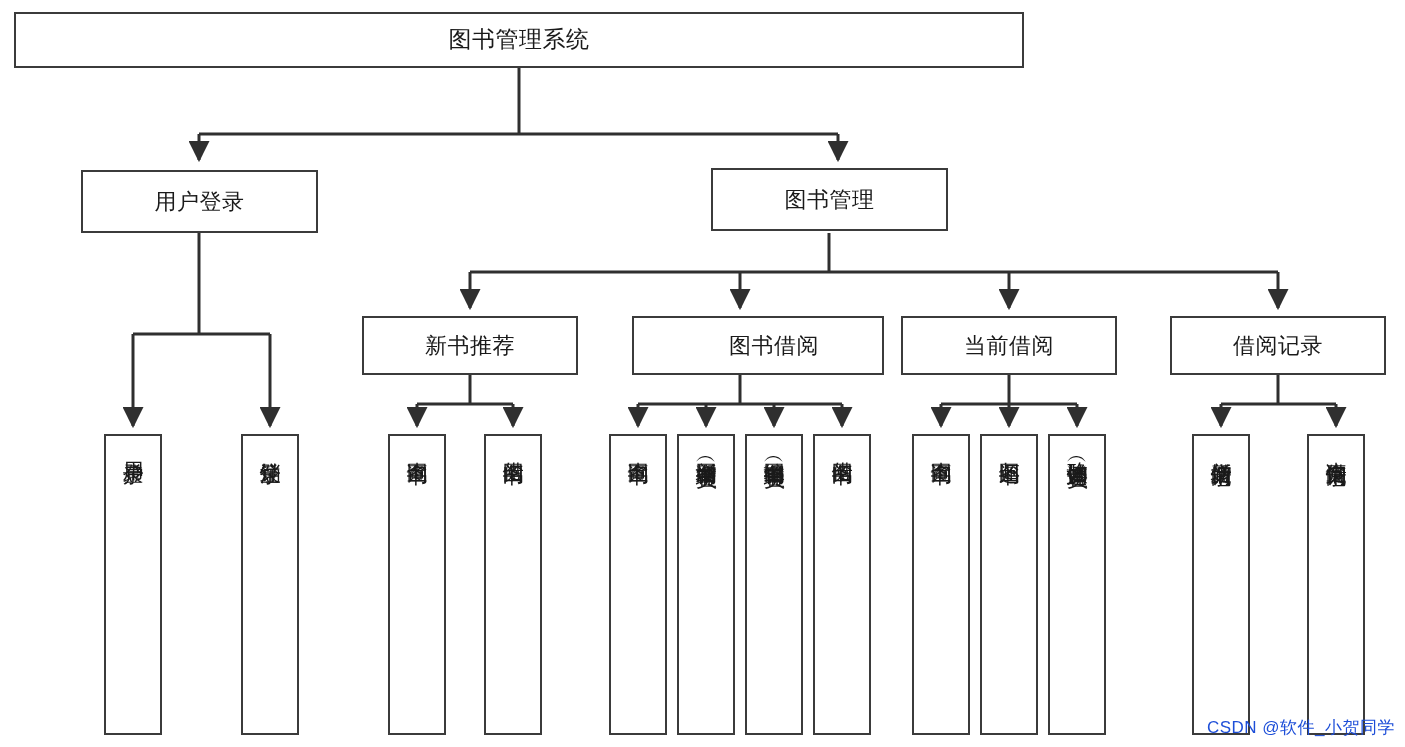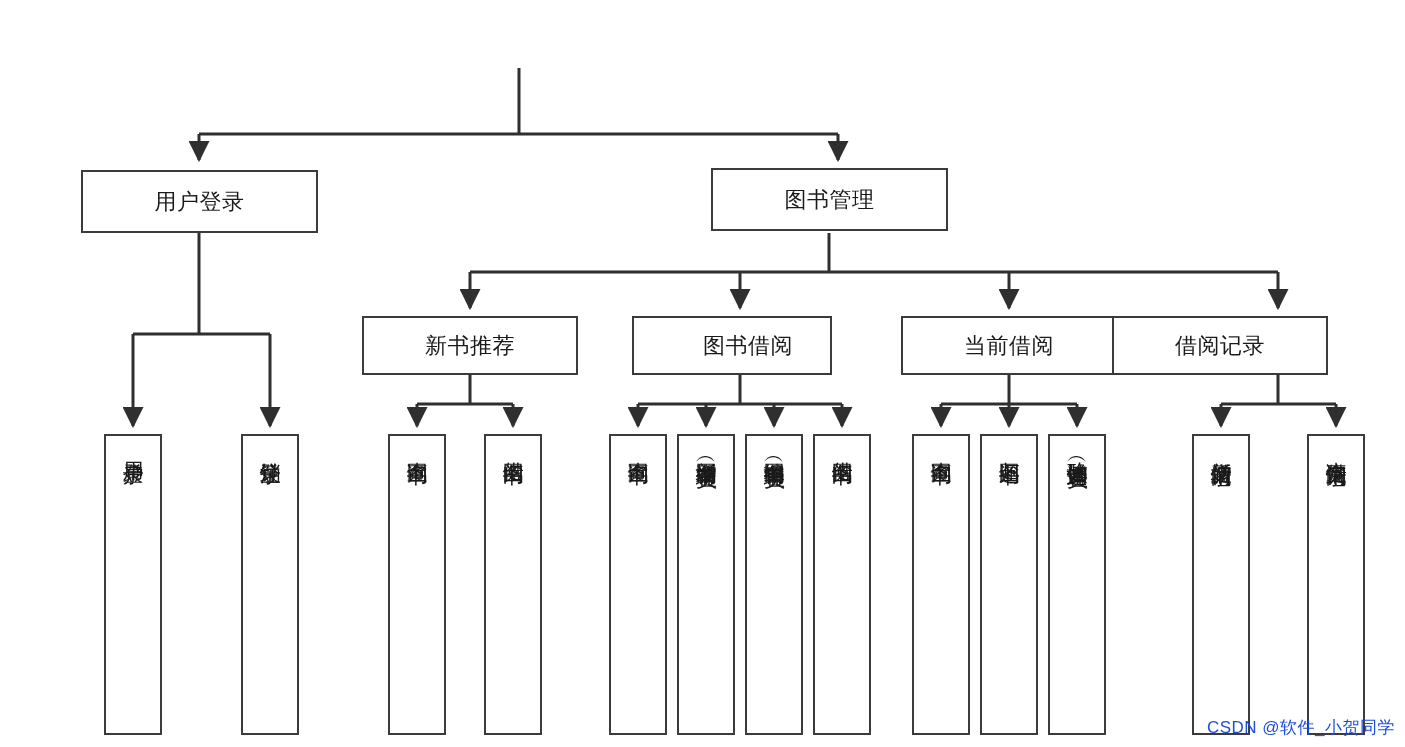--- a/index.html
+++ b/index.html
@@ -118,38 +118,41 @@
       <path d="M 1009 404 L 1009 426" marker-end="url(#arrow)"></path>
       <path d="M 1077 404 L 1077 426" marker-end="url(#arrow)"></path>
 
       <path d="M 1278 375 L 1278 404"></path>
       <path d="M 1221 404 L 1336 404"></path>
       <path d="M 1221 404 L 1221 426" marker-end="url(#arrow)"></path>
       <path d="M 1336 404 L 1336 426" marker-end="url(#arrow)"></path>
     </g>
   </svg>
 
+  <div class="node horizontal" id="root-node" style="left:14px; top:12px; width:1010px; height:56px;">
+    <span class="label">图书管理系统</span>
+  </div>
 
   <div class="node horizontal" style="left:81px; top:170px; width:237px; height:63px;">
     <span class="label">用户登录</span>
   </div>
   <div class="node horizontal" style="left:711px; top:168px; width:237px; height:63px;">
     <span class="label">图书管理</span>
   </div>
 
   <div class="node horizontal" style="left:362px; top:316px; width:216px; height:59px;">
     <span class="label">新书推荐</span>
   </div>
-  <div class="node horizontal" style="left:632px; top:316px; width:200px; height:59px;padding-left:32px;">
+  <div class="node horizontal" style="left:632px; top:316px; width:252px; height:59px;padding-left:32px;">
     <span class="label">图书借阅</span>
   </div>
   <div class="node horizontal" style="left:901px; top:316px; width:216px; height:59px;">
     <span class="label">当前借阅</span>
   </div>
-  <div class="node horizontal" style="left:1112px; top:316px; width:216px; height:59px;">
+  <div class="node horizontal" style="left:1170px; top:316px; width:216px; height:59px;">
     <span class="label">借阅记录</span>
   </div>
 
   <div class="node vertical" style="left:104px; top:434px; width:58px; height:301px;">
     <span class="label">用户登录</span>
   </div>
   <div class="node vertical" style="left:241px; top:434px; width:58px; height:301px;">
     <span class="label">注销登录</span>
   </div>
 

